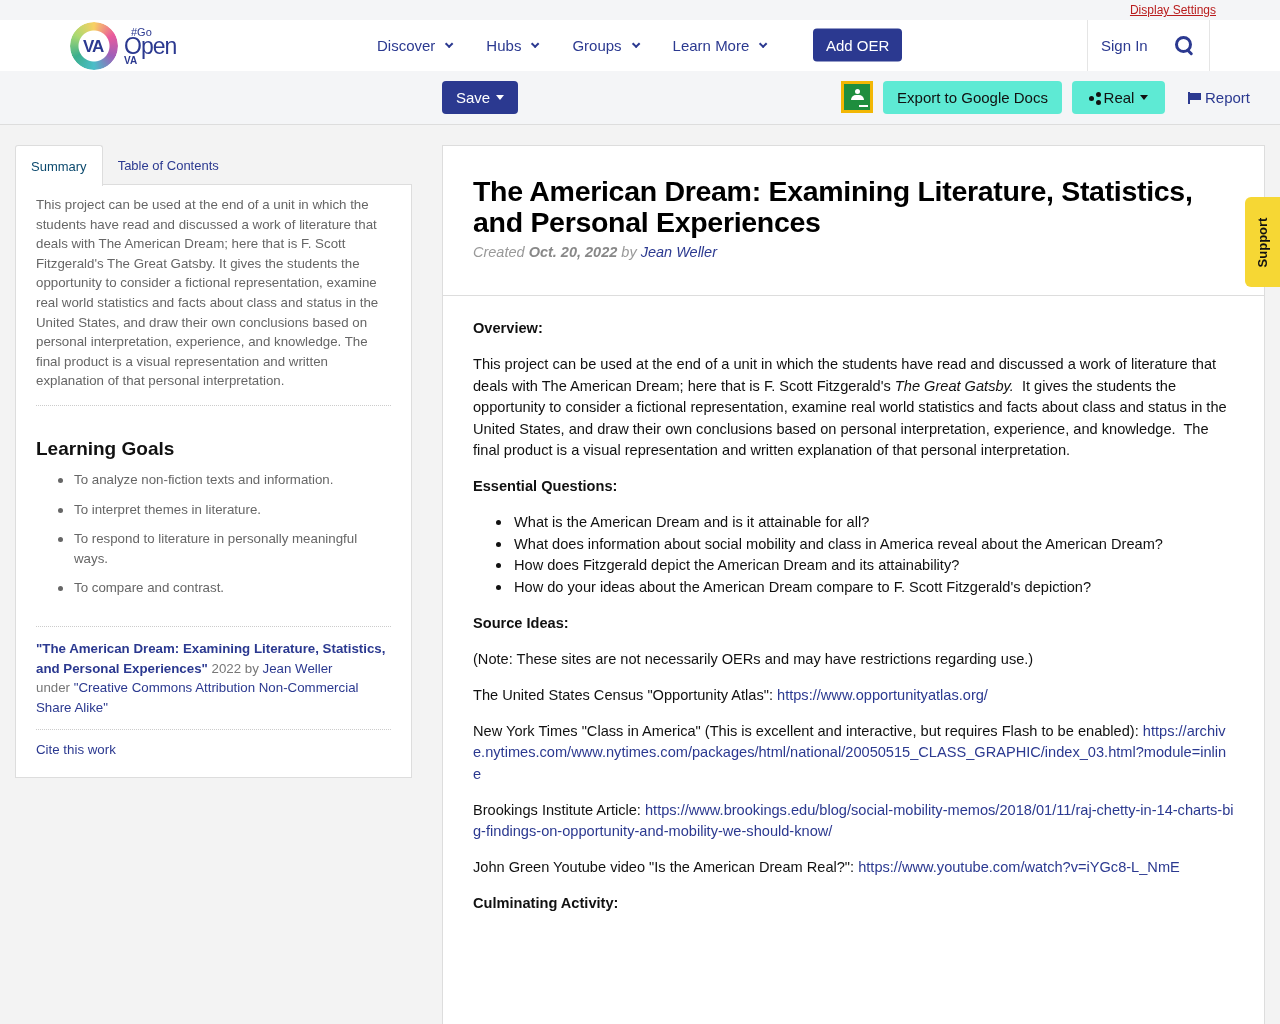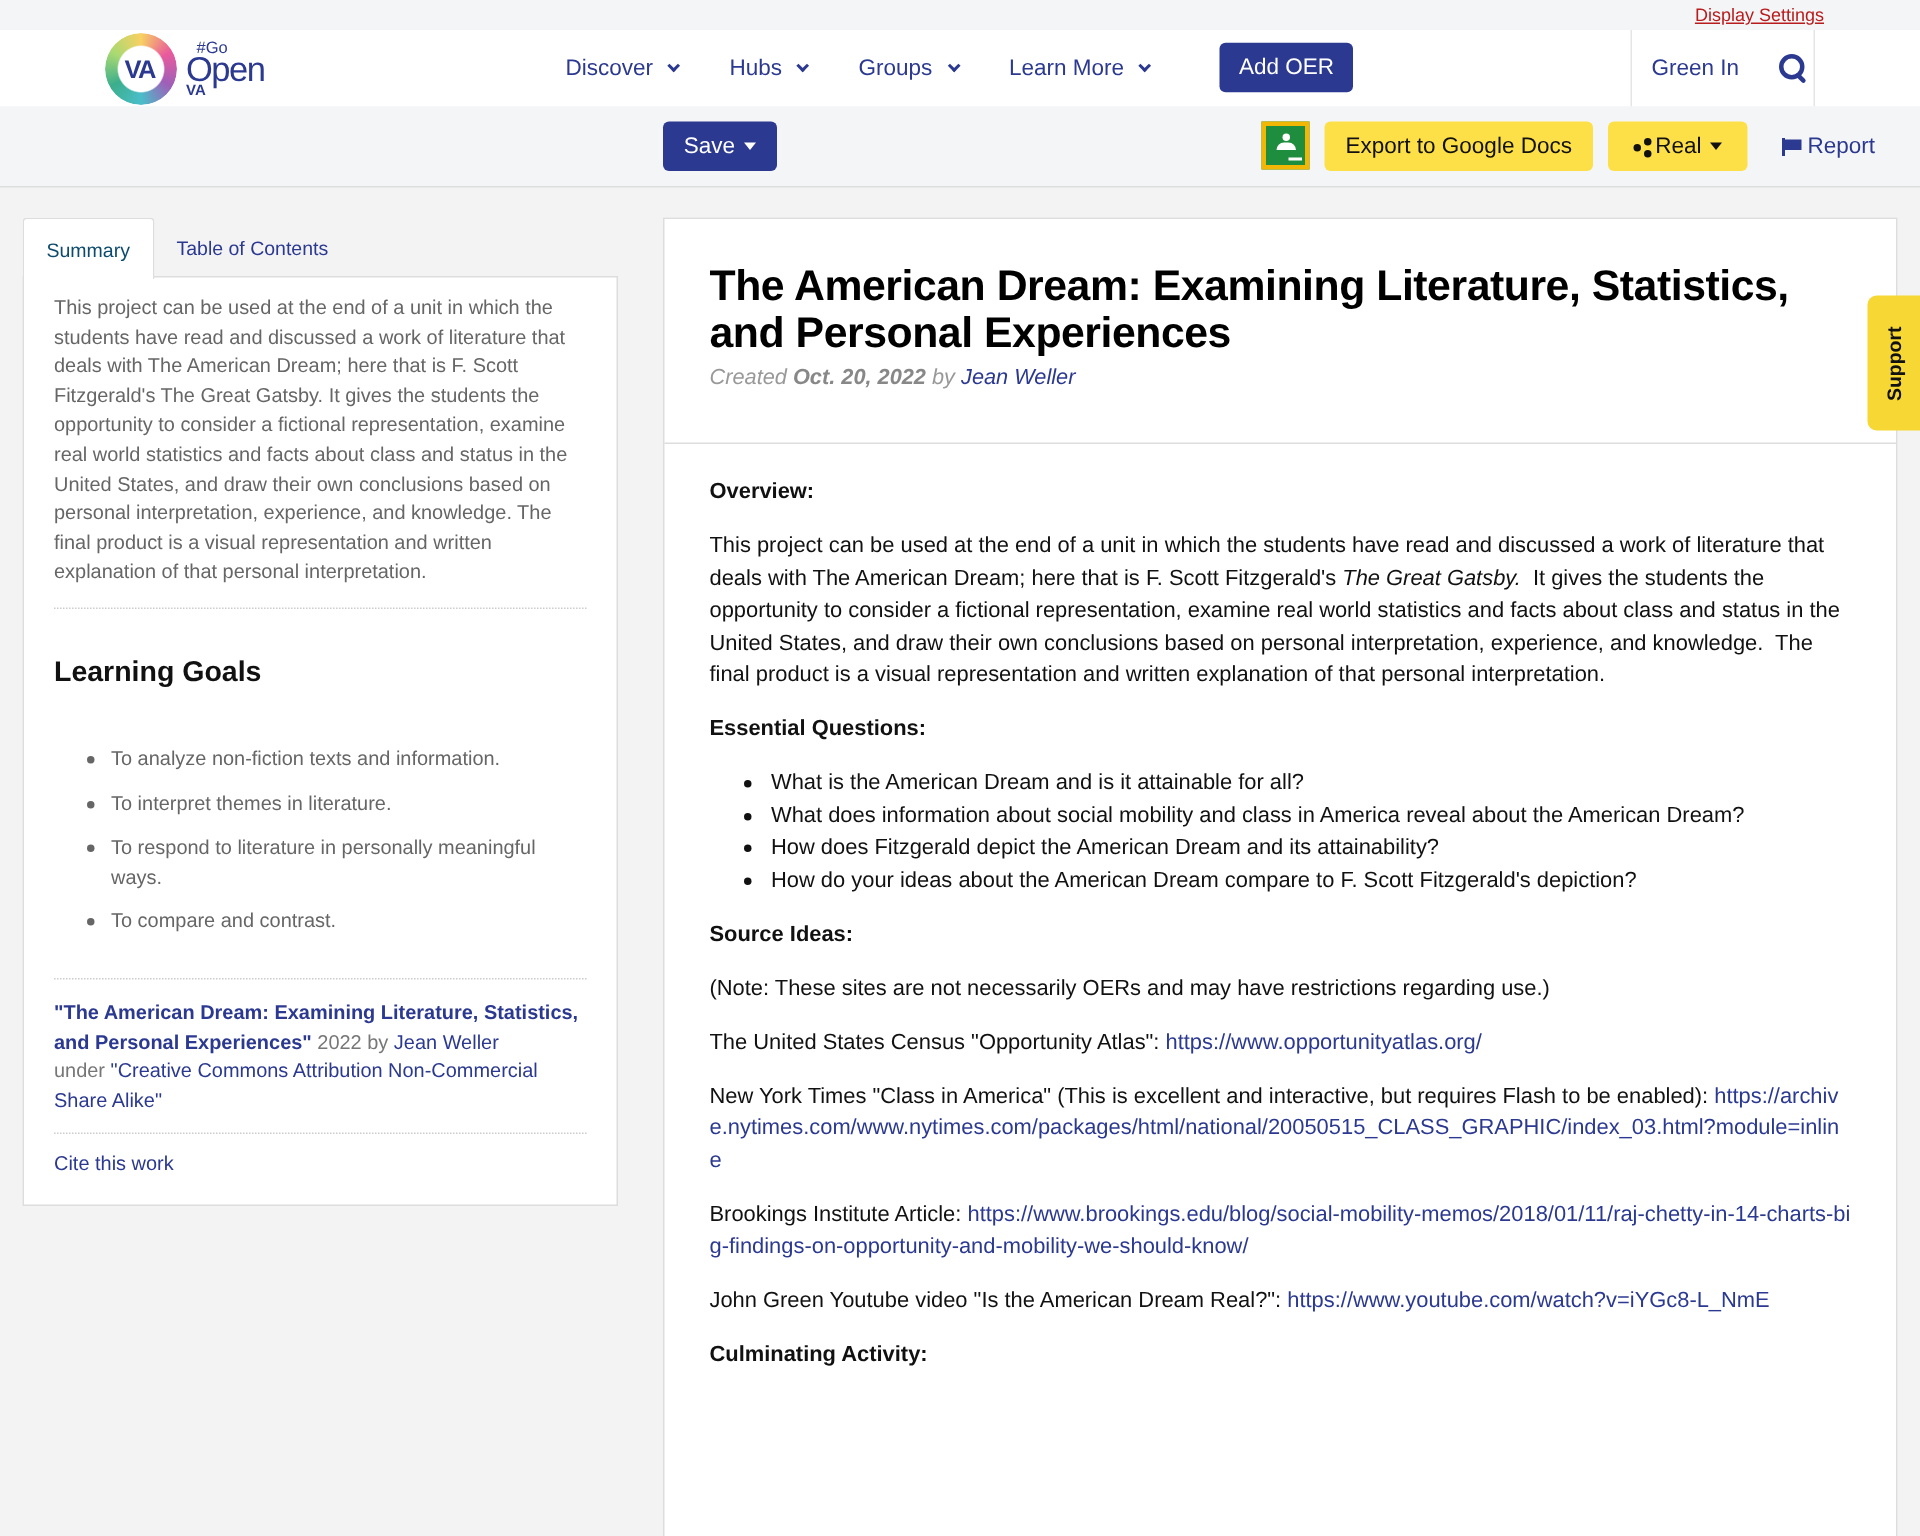--- a/index.html
+++ b/index.html
@@ -35,38 +35,38 @@
   .search-icon::after { content: ""; position: absolute; left: 13px; top: 12px; width: 3px; height: 8px; background: #2b3990; transform: rotate(-45deg); border-radius: 2px; }
 
   
   .action-bar { height: 54px; background: #f4f5f7; border-bottom: 1px solid #ddd; position: relative; }
   .btn-save { position: absolute; left: 442px; top: 10px; height: 33px; width: 76px; background: #2b3990; color: #fff; border-radius: 4px; font-size: 15px; display: flex; align-items: center; justify-content: center; border: none; }
   .caret { display: inline-block; width: 0; height: 0; border-left: 4px solid transparent; border-right: 4px solid transparent; border-top: 5px solid currentColor; margin-left: 6px; }
   .gc { position: absolute; left: 841px; top: 10px; width: 32px; height: 32px; background: #1e8e3e; border: 3px solid #f2b705; }
   .gc .head { position: absolute; left: 11px; top: 5px; width: 5px; height: 5px; background: #fff; border-radius: 50%; }
   .gc .body { position: absolute; left: 7px; top: 11px; width: 13px; height: 5px; background: #fff; border-radius: 6px 6px 0 0; }
   .gc .bar { position: absolute; left: 15px; top: 21px; width: 9px; height: 2px; background: #fff; }
-  .btn-yellow { position: absolute; top: 10px; height: 33px; background: #fde047; color: #111; border-radius: 4px; font-size: 15px; display: flex; align-items: center; justify-content: center; border: none; }
+  .btn-yellow { position: absolute; top: 10px; height: 33px; background: #5eead4; color: #111; border-radius: 4px; font-size: 15px; display: flex; align-items: center; justify-content: center; border: none; }
   .btn-export { left: 883px; width: 179px; }
   .btn-share { left: 1072px; width: 93px; }
   .share-icon { width: 12px; height: 12px; position: relative; margin-right: 3px; }
   .share-icon i { position: absolute; width: 5px; height: 5px; background: #111; border-radius: 50%; }
   .btn-report { position: absolute; left: 1188px; top: 10px; height: 33px; display: flex; align-items: center; font-size: 15px; color: #2b3990; }
   .flag-icon { width: 13px; height: 12px; position: relative; margin-right: 4px; }
   .flag-icon::before { content: ""; position: absolute; left: 0; top: 0; width: 2px; height: 12px; background: #2b3990; }
   .flag-icon::after { content: ""; position: absolute; left: 2px; top: 1px; width: 11px; height: 7px; background: #2b3990; }
 
   
   .sidebar { position: absolute; left: 15px; top: 145px; width: 397px; }
   .tabs { display: flex; height: 40px; }
   .tab { padding: 0 15px; font-size: 13px; display: flex; align-items: center; color: #2b3990; }
   .tab.active { background: #fff; border: 1px solid #ddd; border-bottom: none; border-radius: 3px 3px 0 0; color: #0c4a6e; position: relative; z-index: 2; height: 41px; }
   .side-panel { background: #fff; border: 1px solid #ddd; padding: 10px 20px 16px 20px; margin-top: -1px; }
   .summary { font-size: 13.3px; line-height: 19.6px; color: #666; padding-bottom: 14px; border-bottom: 1px dotted #ccc; }
-  .goals-title { font-size: 19px; color: #111; margin-top: 32px; margin-bottom: 36px; }
+  .goals-title { font-size: 19px; color: #111; margin-top: 32px; margin-bottom: 10px; }
   .goals { list-style: none; padding-left: 20px; padding-bottom: 28px; border-bottom: 1px dotted #ccc; }
   .goals li { font-size: 13.3px; color: #666; line-height: 19.6px; margin-bottom: 10px; position: relative; padding-left: 18px; text-indent: 0; }
   .goals li::before { content: ""; position: absolute; left: 2px; top: 8px; width: 5px; height: 5px; background: #666; border-radius: 50%; }
   .goals li:last-child { margin-bottom: 0; }
   .attribution { padding: 12px 0 12px; font-size: 13.3px; line-height: 19.6px; color: #777; border-bottom: 1px dotted #ccc; }
   .attribution .work-title { color: #2b3990; font-weight: bold; }
   .side-link { display: block; font-size: 13.3px; color: #2b3990; padding: 12px 0 13px; border-bottom: 1px dotted #ccc; }
   .side-link.last { border-bottom: none; padding-bottom: 4px; }
 
   
@@ -123,21 +123,21 @@
       </div>
     <div class="nav-item">
         <span>Learn More</span>
         <span class="chev"></span>
       </div>
   </nav>
 
   <button class="btn-add-oer">Add OER</button>
 
   <div class="auth-area">
-    <a class="sign-in">Green In</a>
+    <a class="sign-in">Sign In</a>
     <span class="search-icon"></span>
   </div>
 </div>
 
 <div class="action-bar">
   <button class="btn-save">
     <span>Save</span>
       <span class="caret"></span>
   </button>
   <div class="gc">

